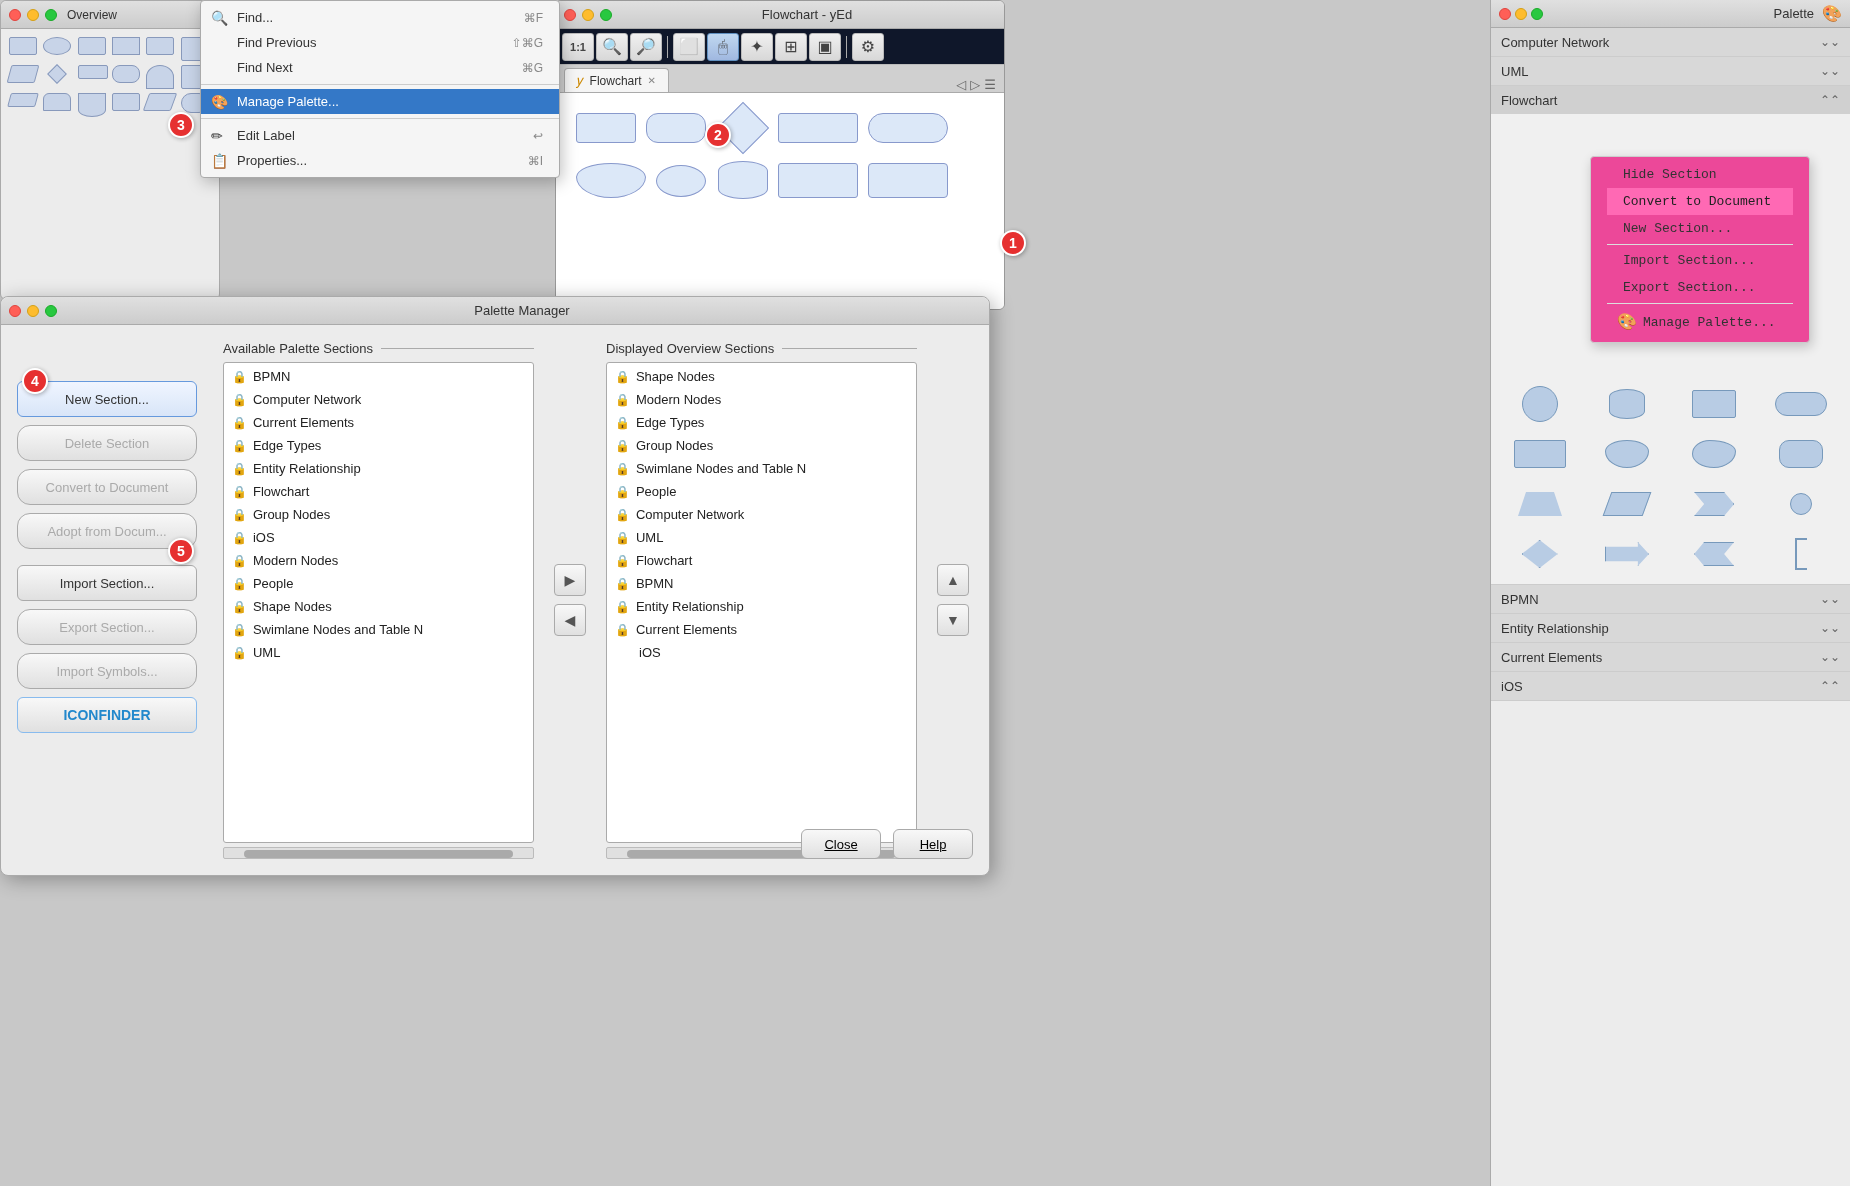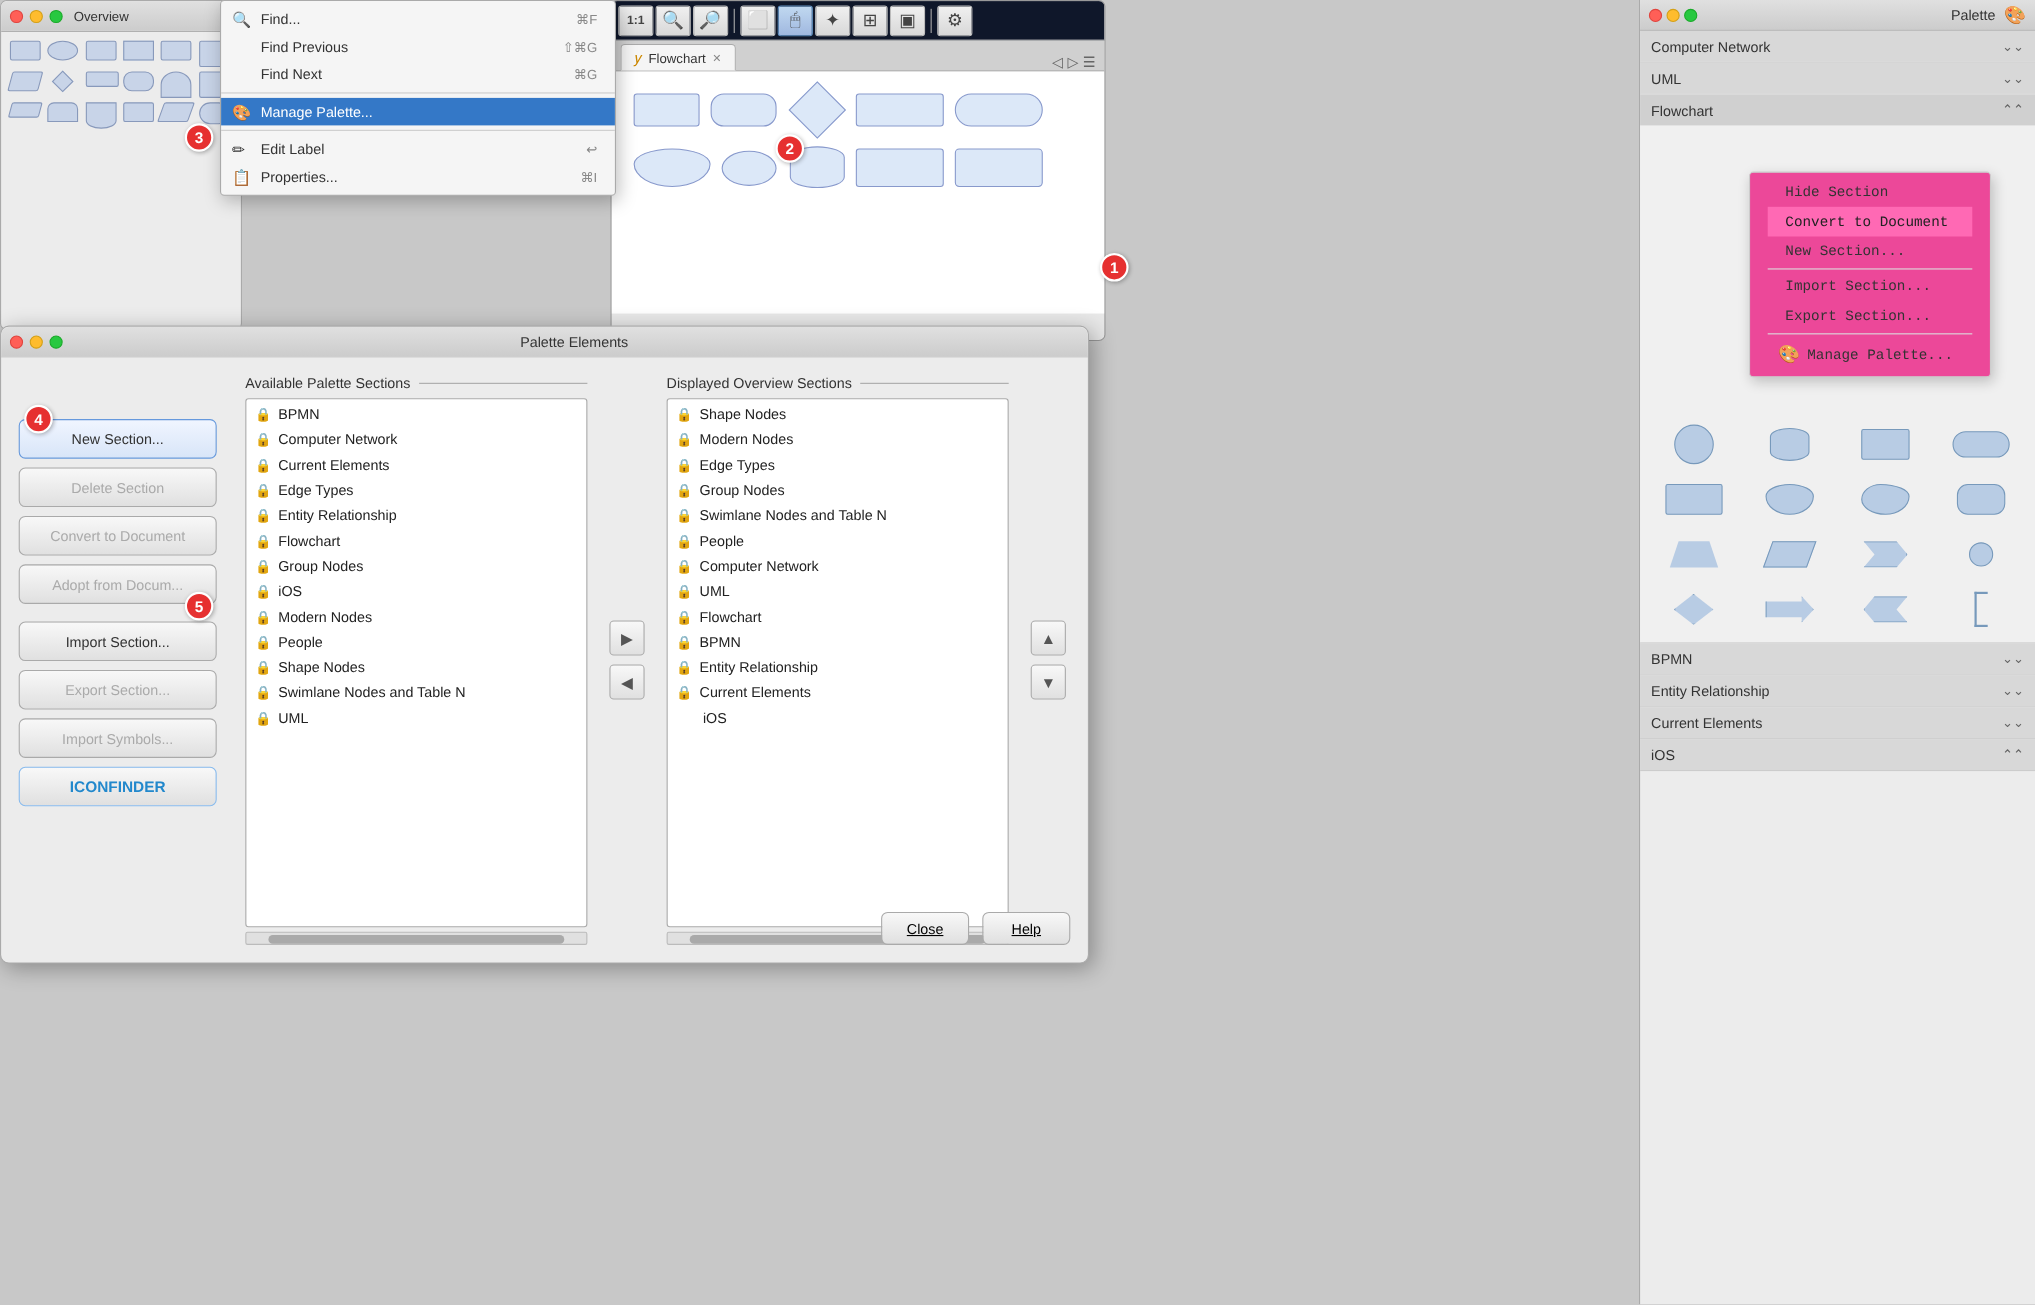--- a/index.html
+++ b/index.html
@@ -275,20 +275,21 @@
       color: #333;
       cursor: pointer;
     }
     .pm-btn.primary {
       border-color: #6699dd;
       background: linear-gradient(to bottom, #f0f5ff, #d8e5f8);
     }
     .pm-btn.disabled {
       color: #aaa;
       cursor: default;
+      border-radius: 13px;
     }
     .pm-btn.iconfinder {
       color: #2288cc;
       font-weight: bold;
       font-size: 14px;
       border-color: #88bbee;
     }
     .pm-btn.spacer { margin-top: 8px; }
 
     
@@ -648,20 +649,26 @@
     <span class="shortcut">↩</span>
   </div>
   <div class="menu-item">
     <span class="menu-icon">📋</span>
     <span>Properties...</span>
     <span class="shortcut">⌘I</span>
   </div>
 </div>
 
 <div class="app-window" style="top:0;left:555px;width:450px;height:310px;">
+  <div class="app-titlebar">
+    <span class="traffic-light tl-red"></span>
+    <span class="traffic-light tl-yellow"></span>
+    <span class="traffic-light tl-green"></span>
+    <span class="app-title">Flowchart - yEd</span>
+  </div>
   <div class="toolbar-row">
     <div class="tb-btn">
         <span style="font-size:11px;font-weight:bold;">1:1</span>
       </div>
     <div class="tb-btn">🔍</div>
     <div class="tb-btn">🔎</div>
     <div class="tb-separator"></div>
     <div class="tb-btn">⬜</div>
     <div class="tb-btn active" style="background:linear-gradient(to bottom,#c0d8f0,#a0b8e0);border-color:#6090c0;">🖱</div>
     <div class="tb-btn">✦</div>
@@ -697,21 +704,21 @@
     <div class="canvas-shape cs-rect" style="left:222px;top:70px;width:80px;height:35px;"></div>
     <div class="canvas-shape cs-rounded" style="left:312px;top:70px;width:80px;height:35px;border-radius:4px;"></div>
   </div>
 </div>
 
 <div class="palette-manager">
   <div class="pm-titlebar">
     <span class="traffic-light tl-red"></span>
     <span class="traffic-light tl-yellow"></span>
     <span class="traffic-light tl-green"></span>
-    <span class="pm-title">Palette Elements</span>
+    <span class="pm-title">Palette Manager</span>
   </div>
 
   <div class="pm-body">
 
     <div class="pm-buttons">
       <div class="pm-btn primary">New Section...</div>
       <div class="pm-btn disabled">Delete Section</div>
       <div class="pm-btn disabled">Convert to Document</div>
       <div class="pm-btn disabled">Adopt from Docum...</div>
       <div class="pm-btn spacer">Import Section...</div>

